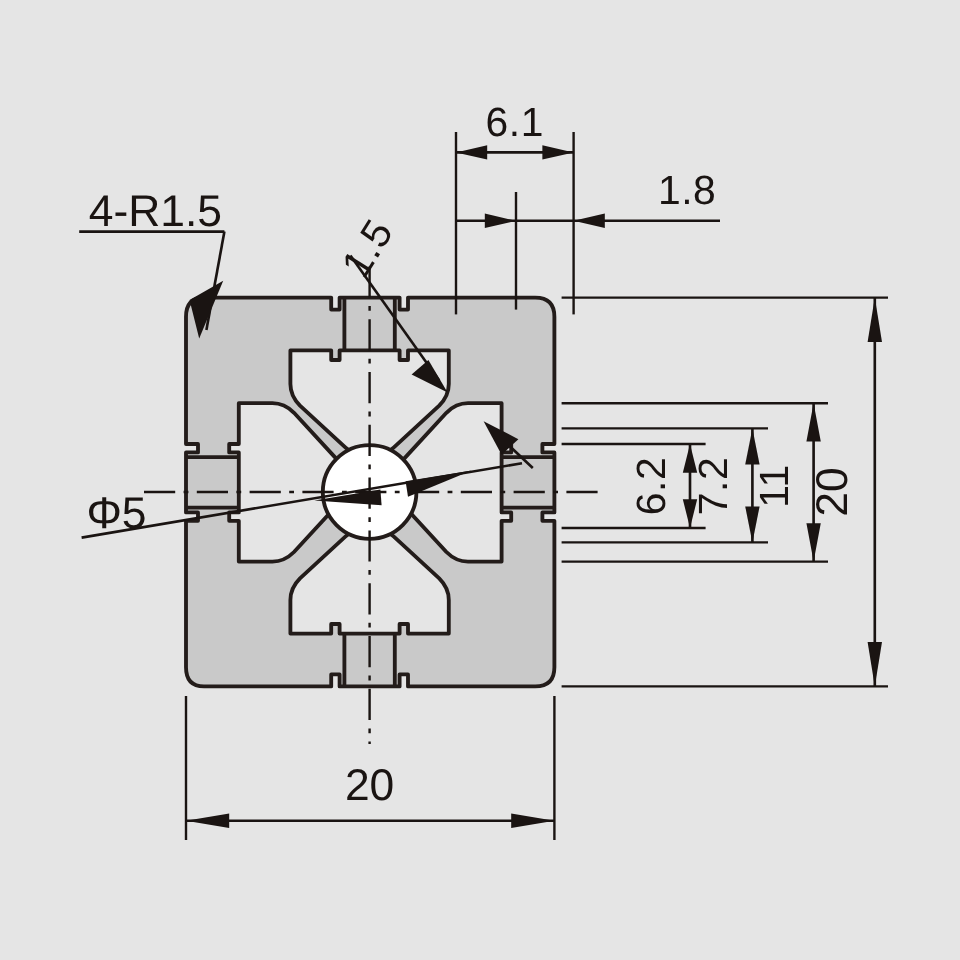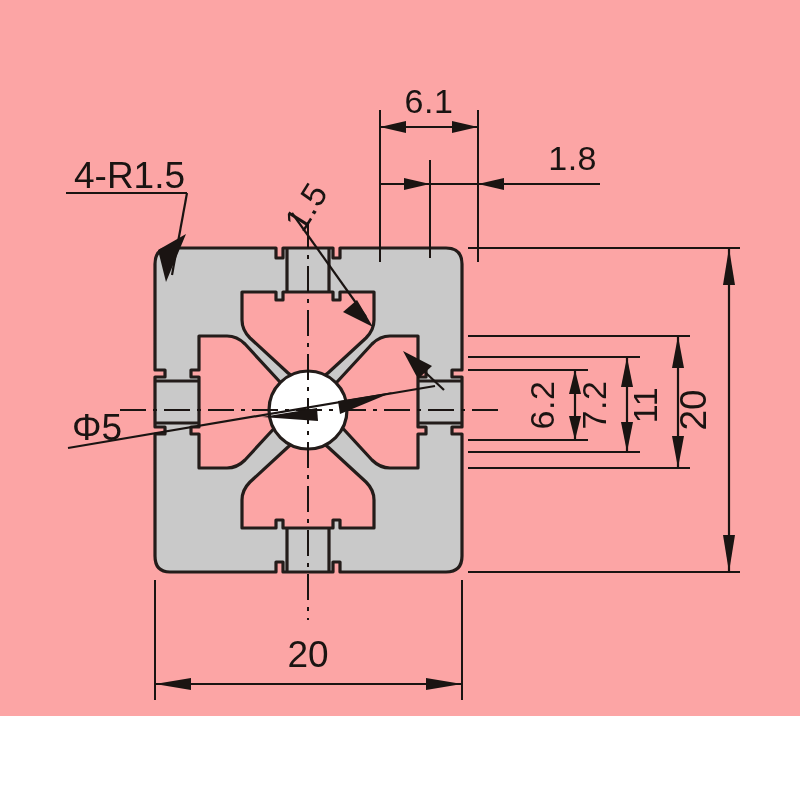--- a/index.html
+++ b/index.html
@@ -6,22 +6,22 @@
     margin: 0;
     padding: 0;
     background: #ffffff;
   }
   body {
     font-family: "Liberation Sans", sans-serif;
   }
   #drawing-root {
     position: relative;
     width: 800px;
-    height: 716px;
-    background: #fca5a5;
+    height: 800px;
+    background: #e5e5e5;
     overflow: hidden;
   }
   svg#cad {
     display: block;
     width: 800px;
     height: 800px;
   }
   .dim-text {
     font-family: "Liberation Sans", sans-serif;
     font-size: 34px;

